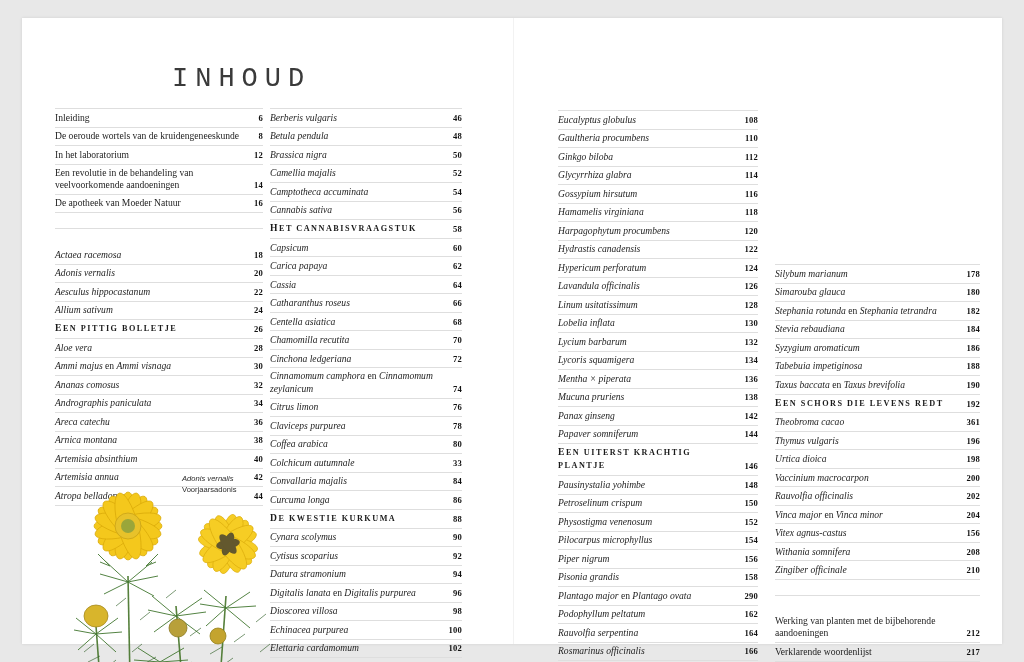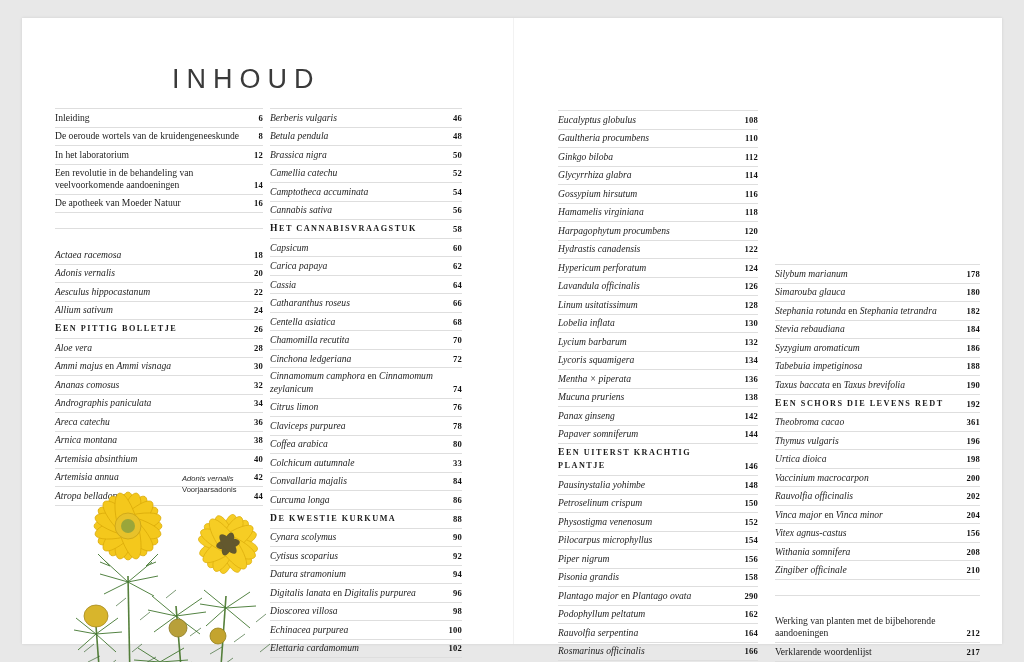--- a/index.html
+++ b/index.html
@@ -17,21 +17,21 @@
     position:absolute;left:491px;top:0;width:1px;height:626px;
     background:#f2f2f2;
   }
   .page{position:absolute;top:0;height:626px;}
   .page-left{left:0;width:491px;}
   .page-right{left:491px;width:489px;}
 
   
   .inhoud{
     position:absolute;left:150px;top:46px;
-    font-family:Liberation Sans, sans-serif;
+    font-family:Liberation Mono, monospace;
     font-size:27px;
     letter-spacing:7px;
     color:#3a3a3a;
     font-variant:small-caps;
     text-transform:uppercase;
   }
 
   
   .col{position:absolute;}
   .col-1{left:33px;top:90px;width:208px;}
@@ -201,21 +201,21 @@
           </li>
           <li class="toc-row">
             <span class="toc-title"><span class="t-italic">Betula pendula</span></span>
             <span class="toc-page">48</span>
           </li>
           <li class="toc-row">
             <span class="toc-title"><span class="t-italic">Brassica nigra</span></span>
             <span class="toc-page">50</span>
           </li>
           <li class="toc-row">
-            <span class="toc-title"><span class="t-italic">Camellia catechu</span></span>
+            <span class="toc-title"><span class="t-italic">Camellia majalis</span></span>
             <span class="toc-page">52</span>
           </li>
           <li class="toc-row">
             <span class="toc-title"><span class="t-italic">Camptotheca accuminata</span></span>
             <span class="toc-page">54</span>
           </li>
           <li class="toc-row">
             <span class="toc-title"><span class="t-italic">Cannabis sativa</span></span>
             <span class="toc-page">56</span>
           </li>

